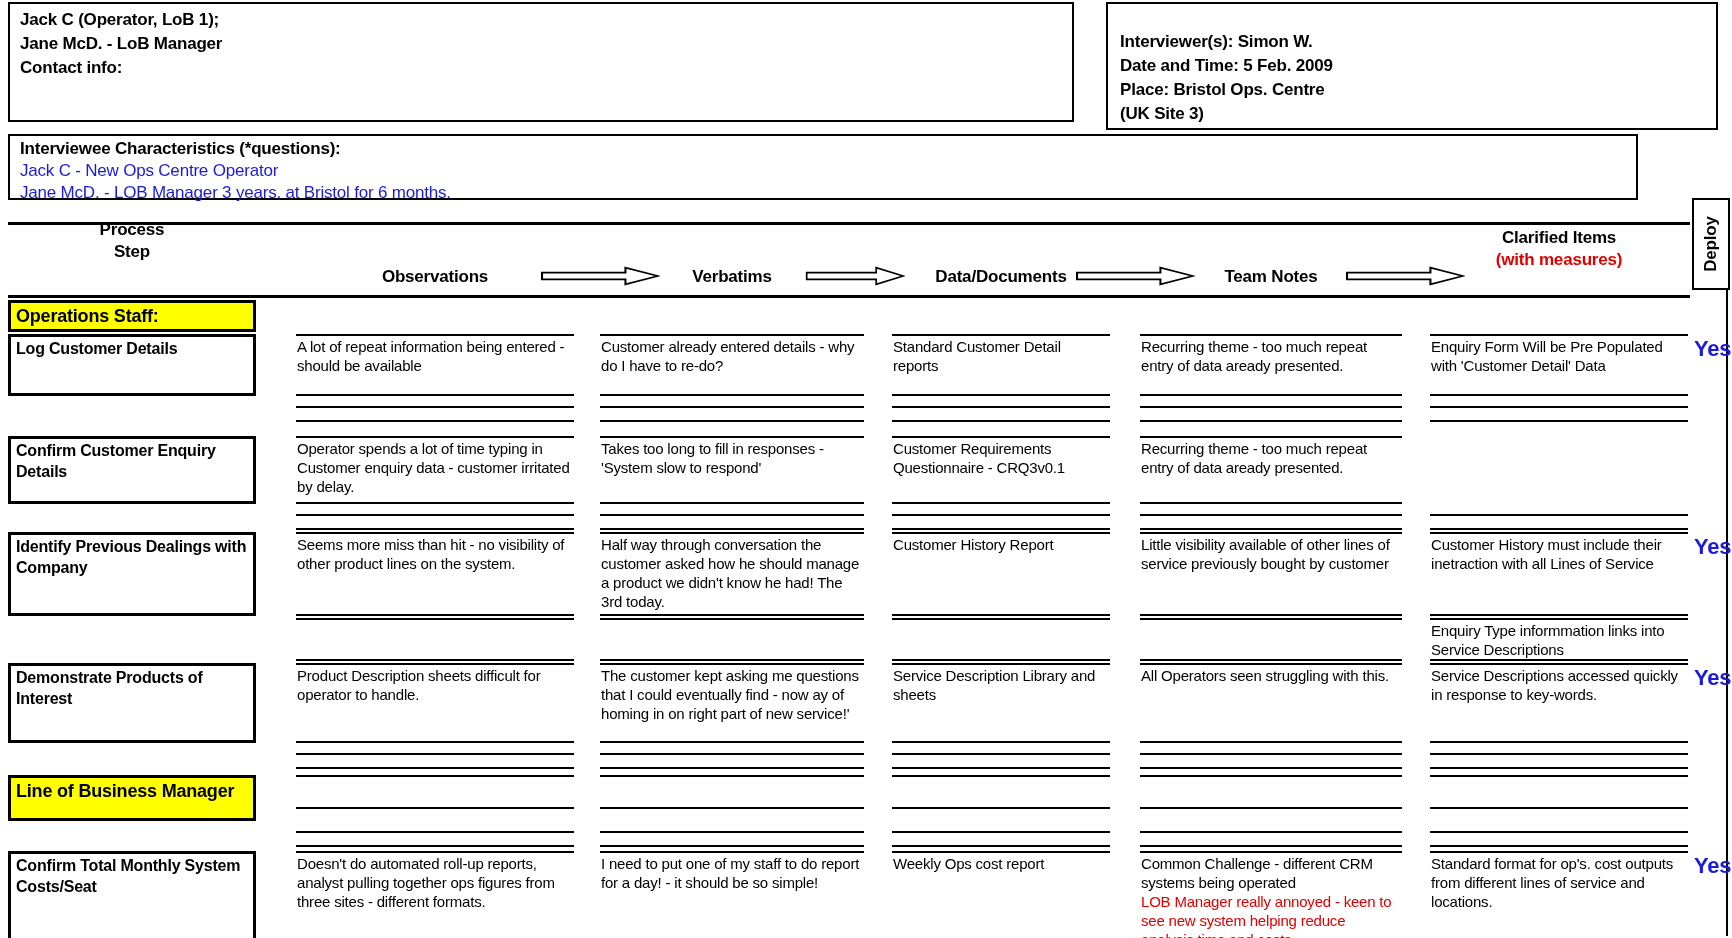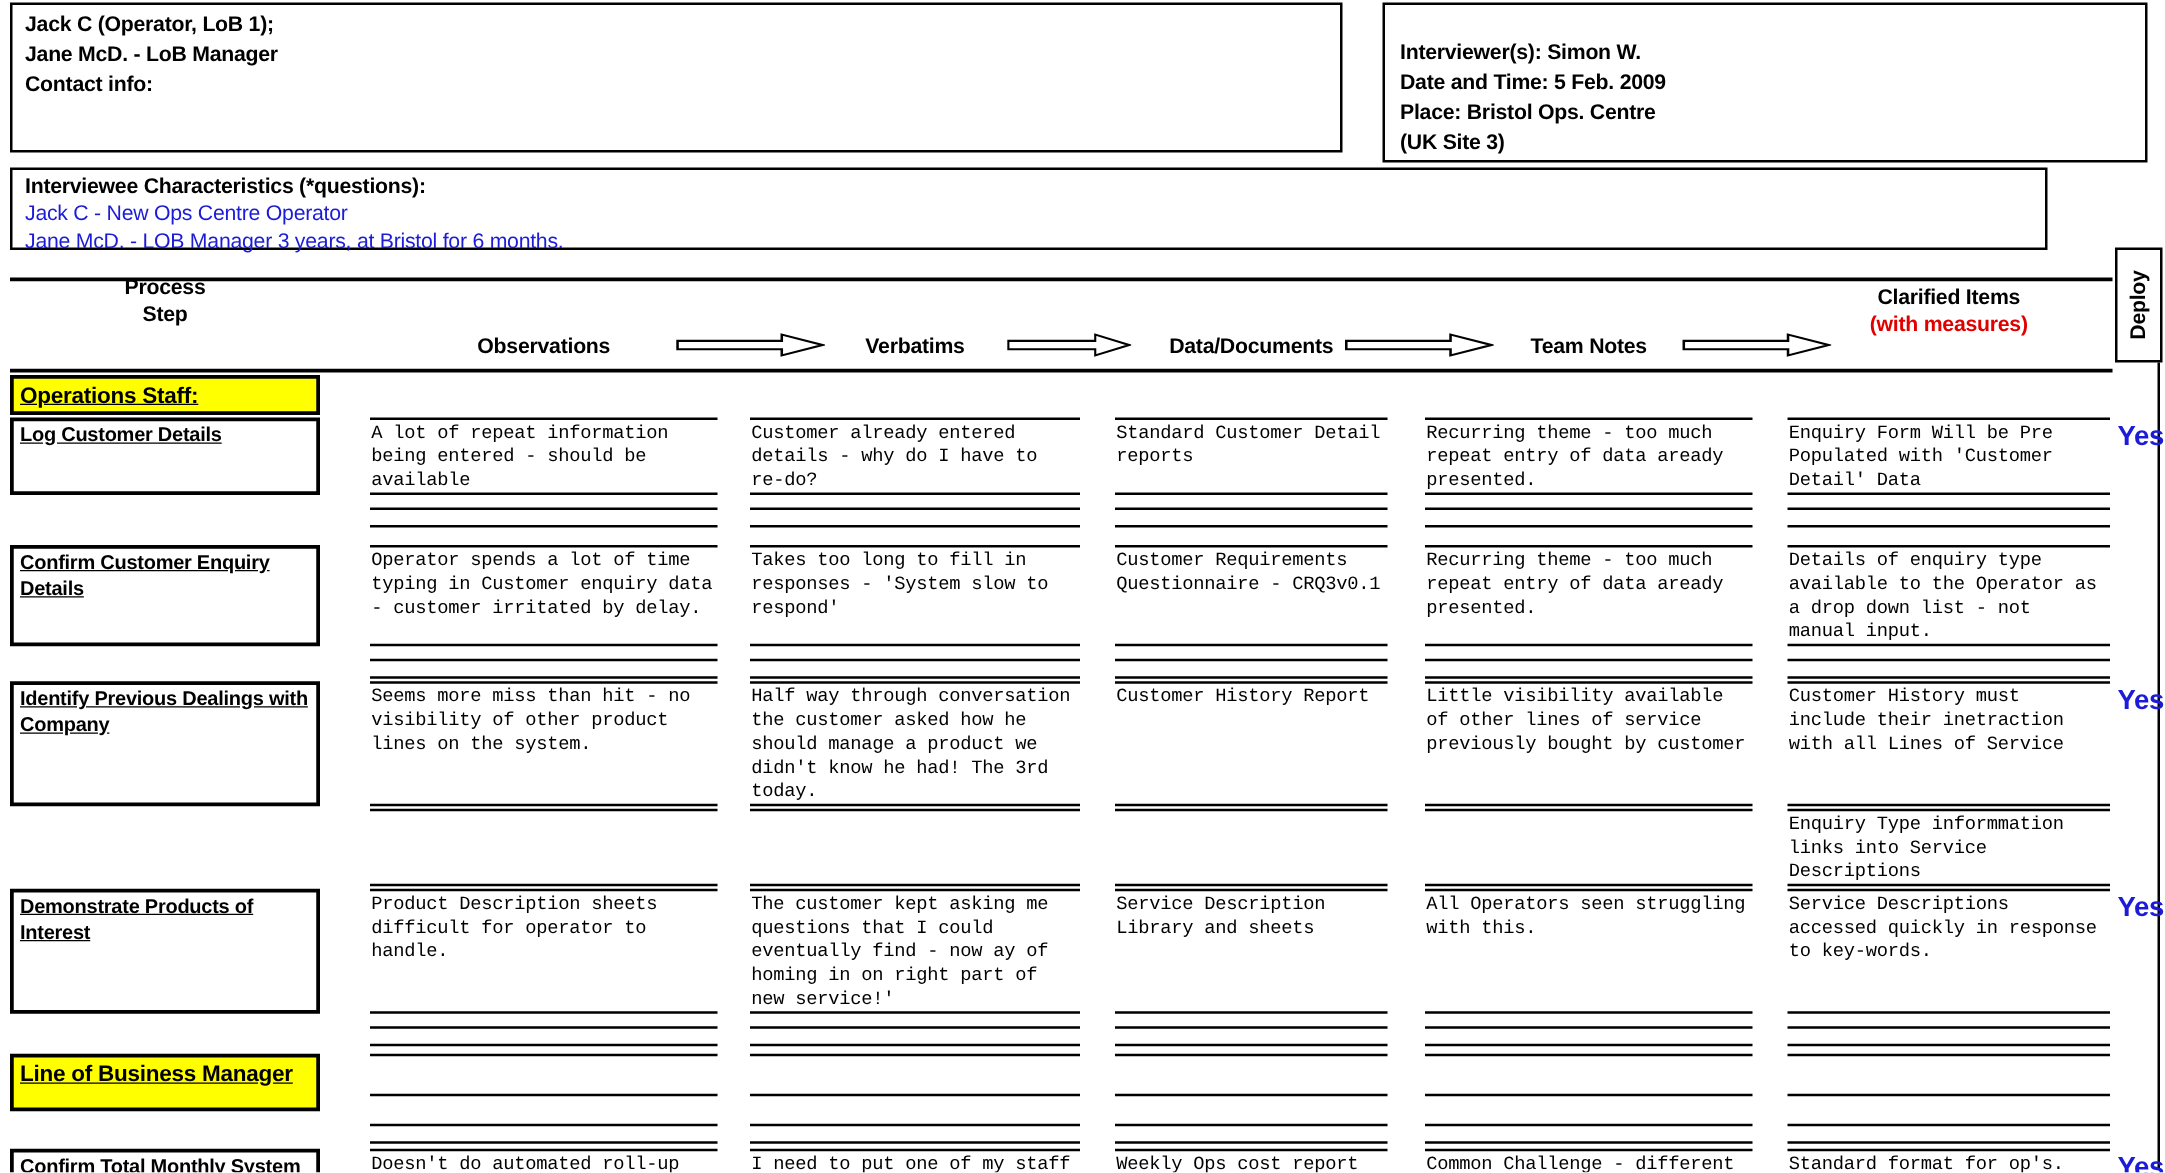--- a/index.html
+++ b/index.html
@@ -35,29 +35,29 @@
   .arrow{position:absolute;bottom:9px;width:120px;height:20px;}
   .a1{left:532px;}.a2{left:797px;width:100px;}.a3{left:1067px;}.a4{left:1337px;}
   .deploy-box{position:absolute;left:1692px;top:198px;width:38px;height:92px;border:2px solid var(--ink);box-sizing:border-box;}
   .deploy-box span{position:absolute;left:50%;top:50%;transform:translate(-50%,-50%) rotate(-90deg);
     font-weight:bold;font-size:17px;white-space:nowrap;}
   .right-rule{position:absolute;left:1726px;top:290px;width:0;height:646px;border-left:2px solid var(--ink);}
   
   .tbody{position:absolute;left:8px;top:296px;width:1724px;}
   .trow{display:flex;align-items:stretch;}
   .cell{box-sizing:border-box;flex:none;}
-  .c1{width:248px;text-decoration:underline;}
+  .c1{width:248px;}
   .c2{width:278px;margin-left:40px;}
   .c3{width:264px;margin-left:26px;}
   .c4{width:218px;margin-left:28px;}
   .c5{width:262px;margin-left:30px;}
   .c6{width:258px;margin-left:28px;}
   .c7{width:38px;margin-left:6px;}
   .ruled{border-top:2px solid var(--ink);border-bottom:2px solid var(--ink);
-    font-size:15px;line-height:19px;padding:1px 3px 0 1px;font-family:Liberation Mono, monospace;}
+    font-size:15px;line-height:19px;padding:1px 3px 0 1px;}
   .stepbox{border:3px solid var(--ink);font-weight:bold;font-size:16px;line-height:21px;padding:1px 5px;background:#fff;}
   .yellowbox{border:3px solid var(--ink);background:var(--yellow);font-weight:bold;font-size:18px;line-height:22px;padding:2px 5px;}
   .section-side{align-self:flex-start;height:34px;}
   .yes{color:var(--blue);font-weight:bold;font-size:22px;align-self:flex-start;padding-top:2px;}
   .rednote{color:var(--red);}
   .blank{}
 </style>
 </head>
 <body>
 
@@ -141,21 +141,20 @@
         <div class="cell c5 ruled"></div>
         <div class="cell c6 ruled"></div>
         <div class="cell c7"></div>
       </div>
       <div class="trow" style="margin-top: 14px; min-height: 68px;">
         <div class="cell c1 stepbox">Confirm Customer Enquiry Details</div>
         <div class="cell c2 ruled">Operator spends a lot of time typing in Customer enquiry data - customer irritated by delay.</div>
         <div class="cell c3 ruled">Takes too long to fill in responses - 'System slow to respond'</div>
         <div class="cell c4 ruled">Customer Requirements Questionnaire - CRQ3v0.1</div>
         <div class="cell c5 ruled">Recurring theme - too much repeat entry of data aready presented.</div>
-        <div class="cell c6 ruled">Details of enquiry type available to the Operator as a drop down list - not manual input.</div>
         <div class="cell c7"></div>
       </div>
       <div class="trow" style="margin-top: 10px; min-height: 16px;">
         <div class="cell c1 blank"></div>
         <div class="cell c2 ruled"></div>
         <div class="cell c3 ruled"></div>
         <div class="cell c4 ruled"></div>
         <div class="cell c5 ruled"></div>
         <div class="cell c6 ruled"></div>
         <div class="cell c7"></div>

